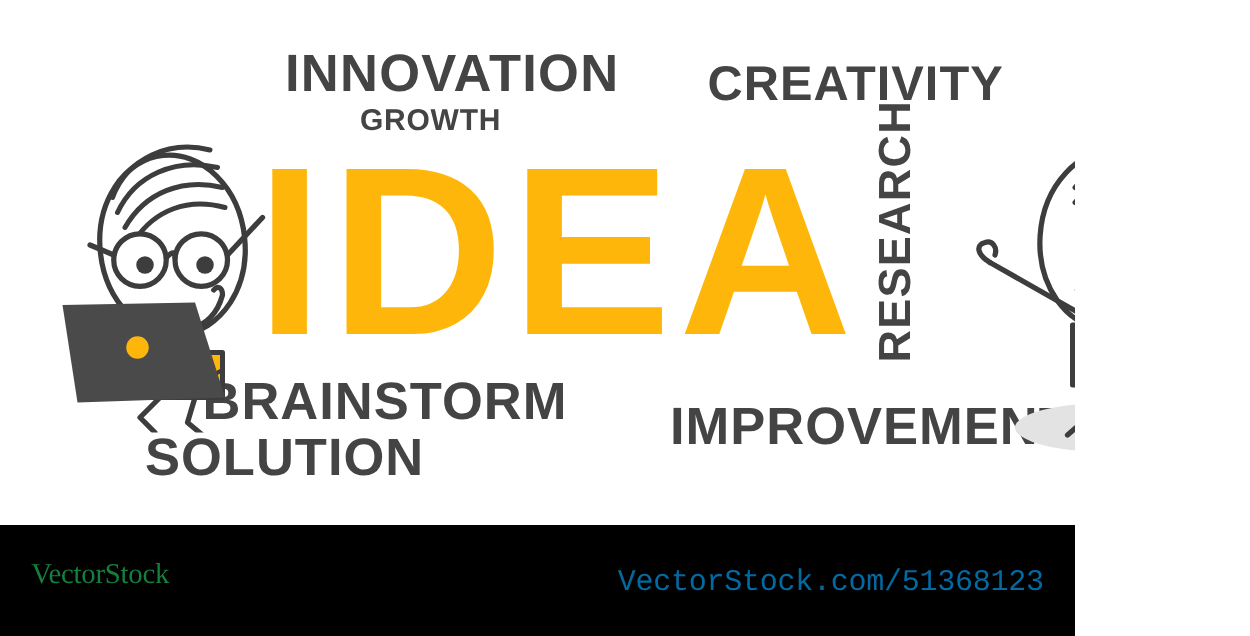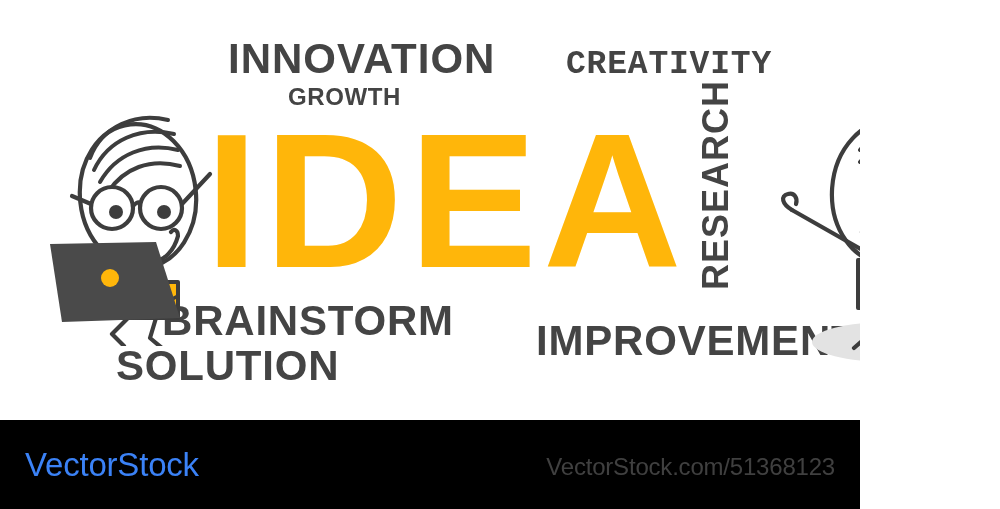--- a/index.html
+++ b/index.html
@@ -43,23 +43,22 @@
     font-size: 42px;
     letter-spacing: 1px;
   }
   #w-growth {
     left: 288px;  top: 85px;
     font-size: 24px;
     letter-spacing: 0.6px;
   }
   #w-creativity {
     left: 566px;  top: 48px;
-    font-size: 33px;
-    letter-spacing: 0.8px;
-    font-family: Liberation Mono, monospace;
+    font-size: 39px;
+    letter-spacing: 0.8px;
   }
   #w-idea {
     left: 205px;  top: 105px;
     font-size: 192px;
     color: #FFB60A;
     font-weight: bold;
     letter-spacing: 6px;
     text-align: right;
   }
   #w-research {
@@ -100,34 +99,34 @@
     position: absolute;
     left: 0; top: 420px;
     width: 1000px;
     height: 89px;
     background: #000000;
   }
   #brand {
     position: absolute;
     left: 25px;
     top: 446px;
-    color: #3b82f6;
-    font-size: 33px;
-    font-family: Liberation Sans, sans-serif;
+    color: #15803d;
+    font-size: 23px;
+    font-family: Liberation Serif, serif;
     font-weight: normal;
     letter-spacing: -0.2px;
     white-space: nowrap;
   }
   #brand-url {
     position: absolute;
     right: 25px;
     top: 453px;
-    color: #404040;
+    color: #0369a1;
     font-size: 24px;
-    font-family: Liberation Sans, sans-serif;
+    font-family: Liberation Mono, monospace;
     font-weight: normal;
     letter-spacing: -0.2px;
     white-space: nowrap;
   }
 </style>
 </head>
 <body>
 
 <div id="stage">
 

